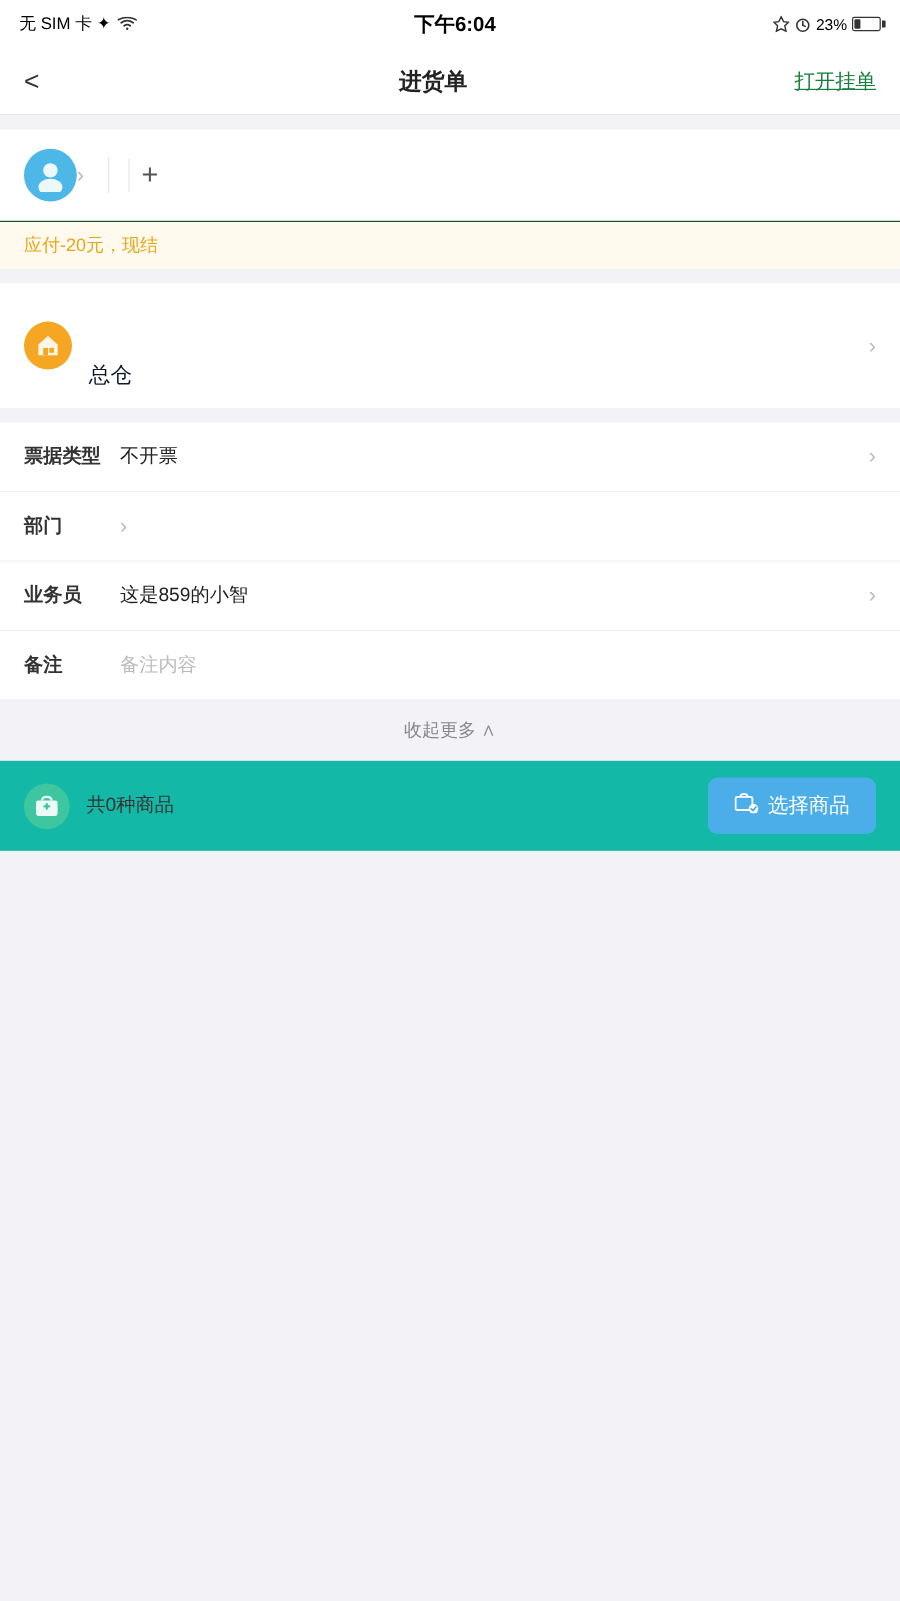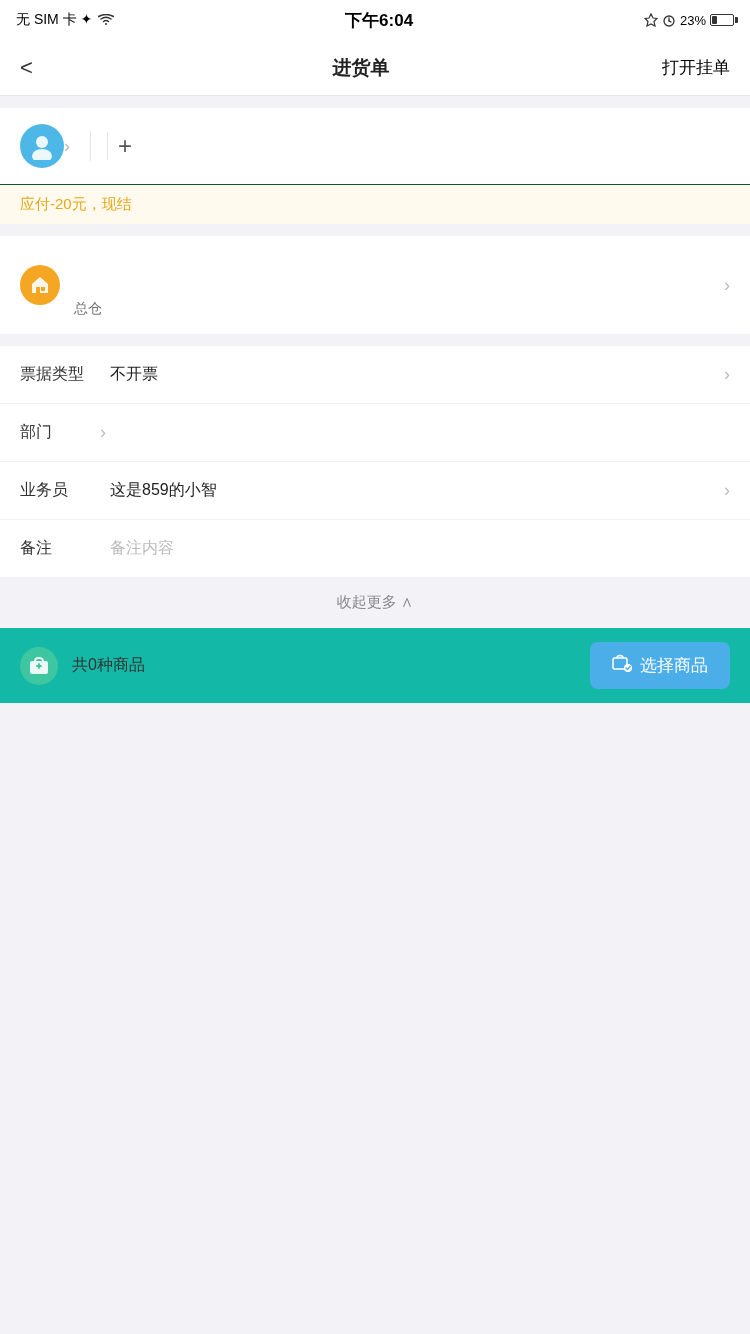--- a/index.html
+++ b/index.html
@@ -60,22 +60,23 @@
       cursor: pointer;
       width: 40px;
     }
     .nav-title {
       font-size: 19px;
       font-weight: 600;
       color: #222;
     }
     .nav-right {
       font-size: 17px;
-      color: #000000;
-      cursor: pointer;
+      color: #15803d;
+      cursor: pointer;
+      text-decoration: underline;
     }
 
     
     .content { background: #f2f2f7; }
 
     
     .card {
       background: #fff;
       margin: 12px 0 0 0;
     }
@@ -141,22 +142,22 @@
     }
     .warehouse-icon {
       width: 40px; height: 40px;
       border-radius: 50%;
       background: #f5a623;
       display: flex; align-items: center; justify-content: center;
       flex-shrink: 0;
     }
     .warehouse-name {
       flex: 1;
-      font-size: 14px;
-      color: #737373;
+      font-size: 18px;
+      color: #0f172a;
       margin-left: 14px;
       margin-top: 48px;
     }
     .row-arrow {
       color: #bbb;
       font-size: 18px;
     }
 
     
     .form-section {
@@ -169,26 +170,26 @@
       padding: 18px 20px;
       border-bottom: 1px solid #f0f0f0;
       cursor: pointer;
     }
     .form-row:last-child { border-bottom: none; }
     .form-label {
       font-size: 16px;
       color: #333;
       width: 80px;
       flex-shrink: 0;
+      font-weight: bold;
     }
     .form-value {
       flex: 1;
       font-size: 16px;
       color: #222;
-      margin-left: 10px;
     }
     .form-value.placeholder {
       color: #bbb;
     }
     .form-arrow {
       color: #bbb;
       font-size: 18px;
     }
 
     

